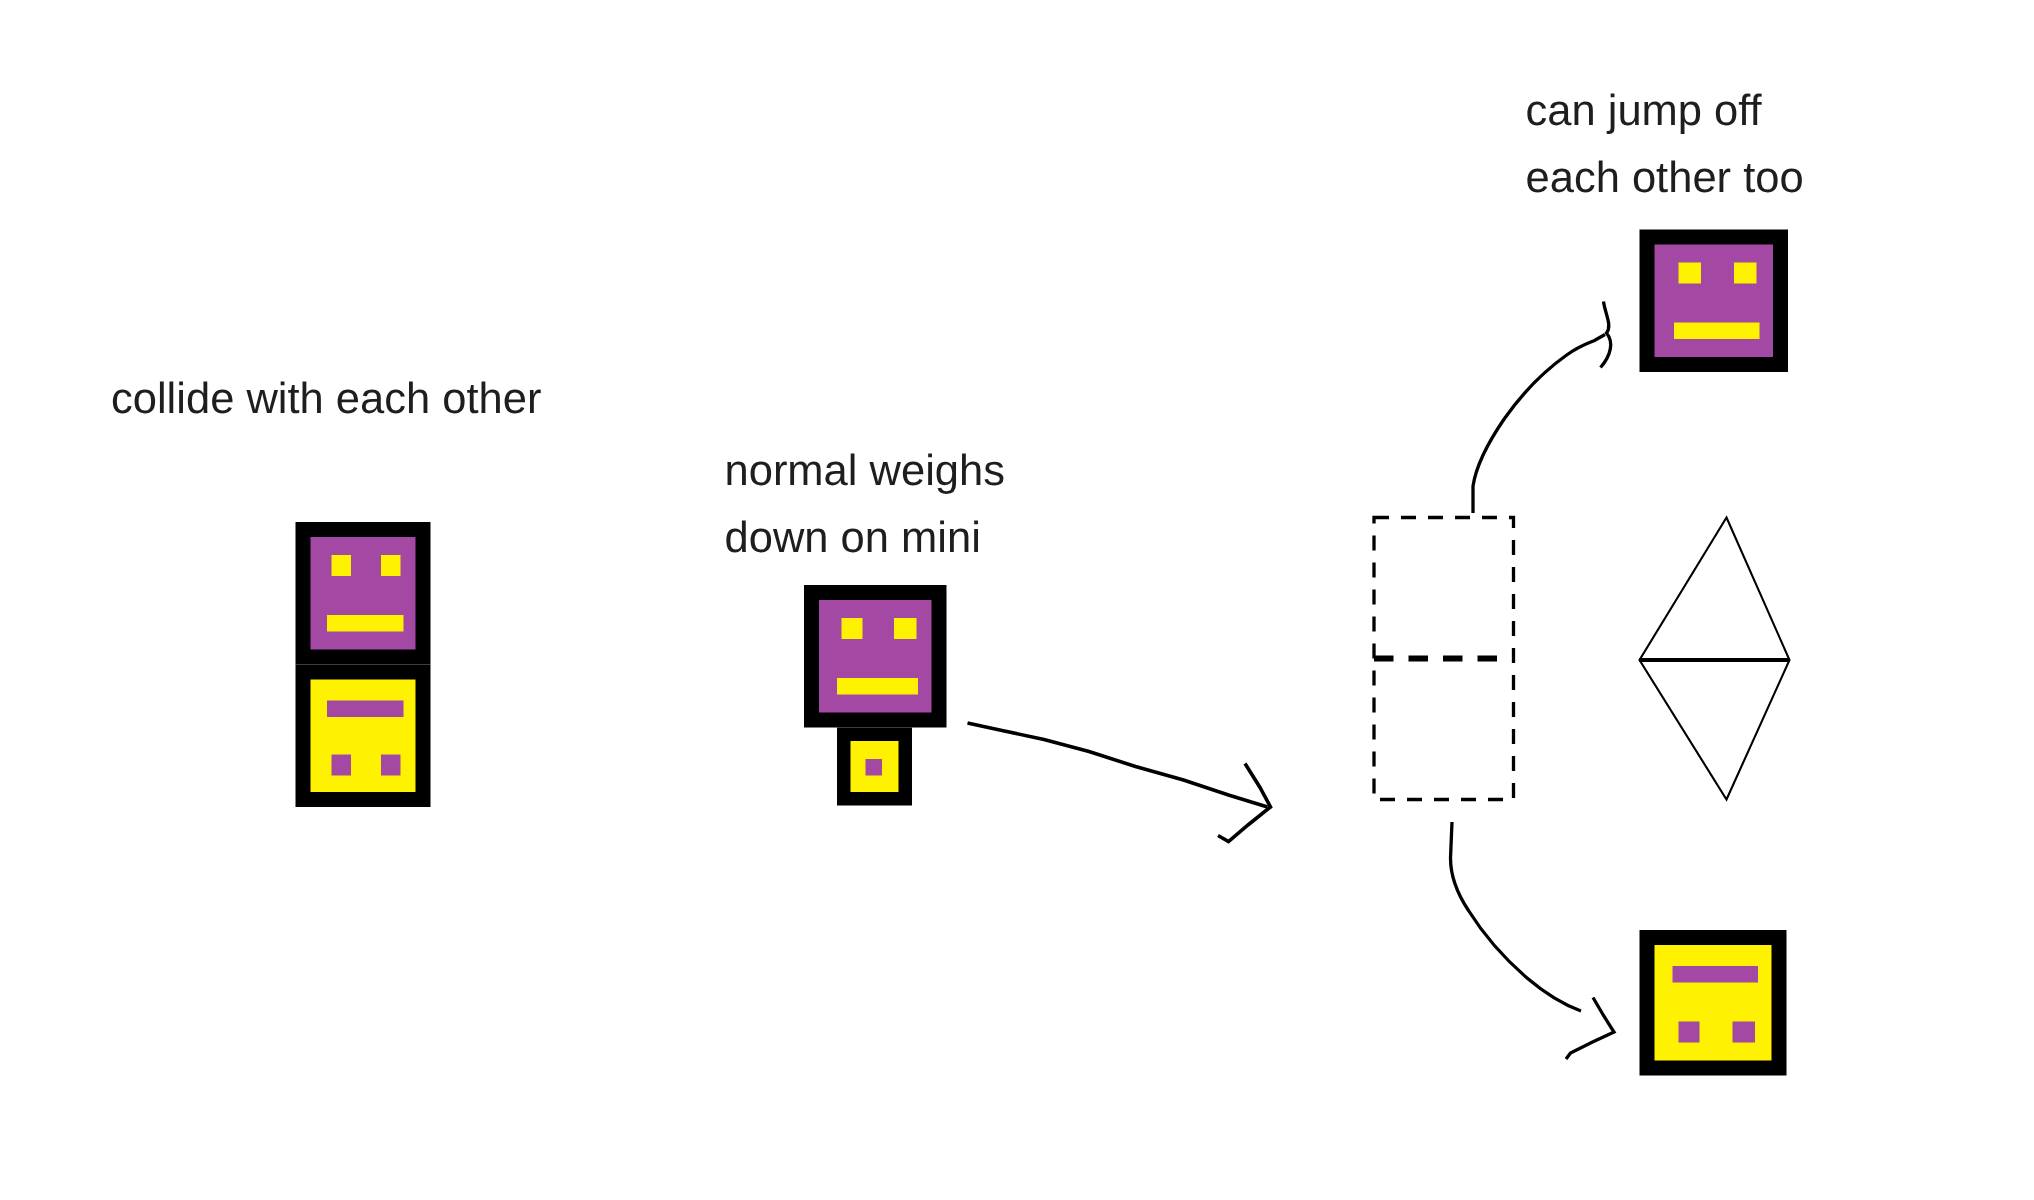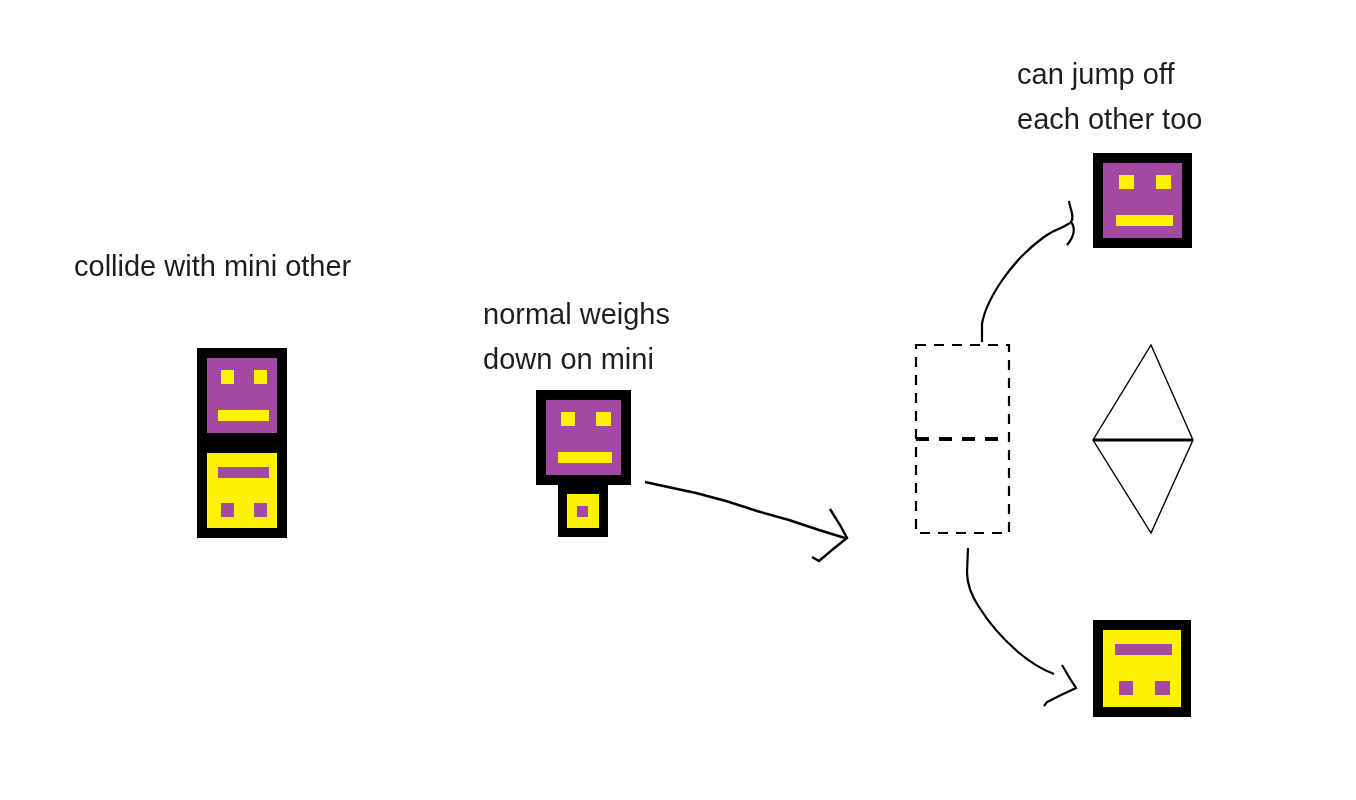--- a/index.html
+++ b/index.html
@@ -35,21 +35,21 @@
 
   svg.overlay { position: absolute; left: 0; top: 0; pointer-events: none; }
   svg.overlay path, svg.overlay rect { fill: none; }
 </style>
 </head>
 <body>
 
 <div id="canvas">
 
   <div class="caption" style="left:74px; top:244px;">
-    <span>collide with mini other</span>
+    <span>collide with each other</span>
   </div>
 
   <div class="caption" style="left:483px; top:292px;">
     <span>normal weighs</span>
     <span>down on mini</span>
   </div>
 
   <div class="caption" style="left:1017px; top:52px;">
     <span>can jump off</span>
     <span>each other too</span>

